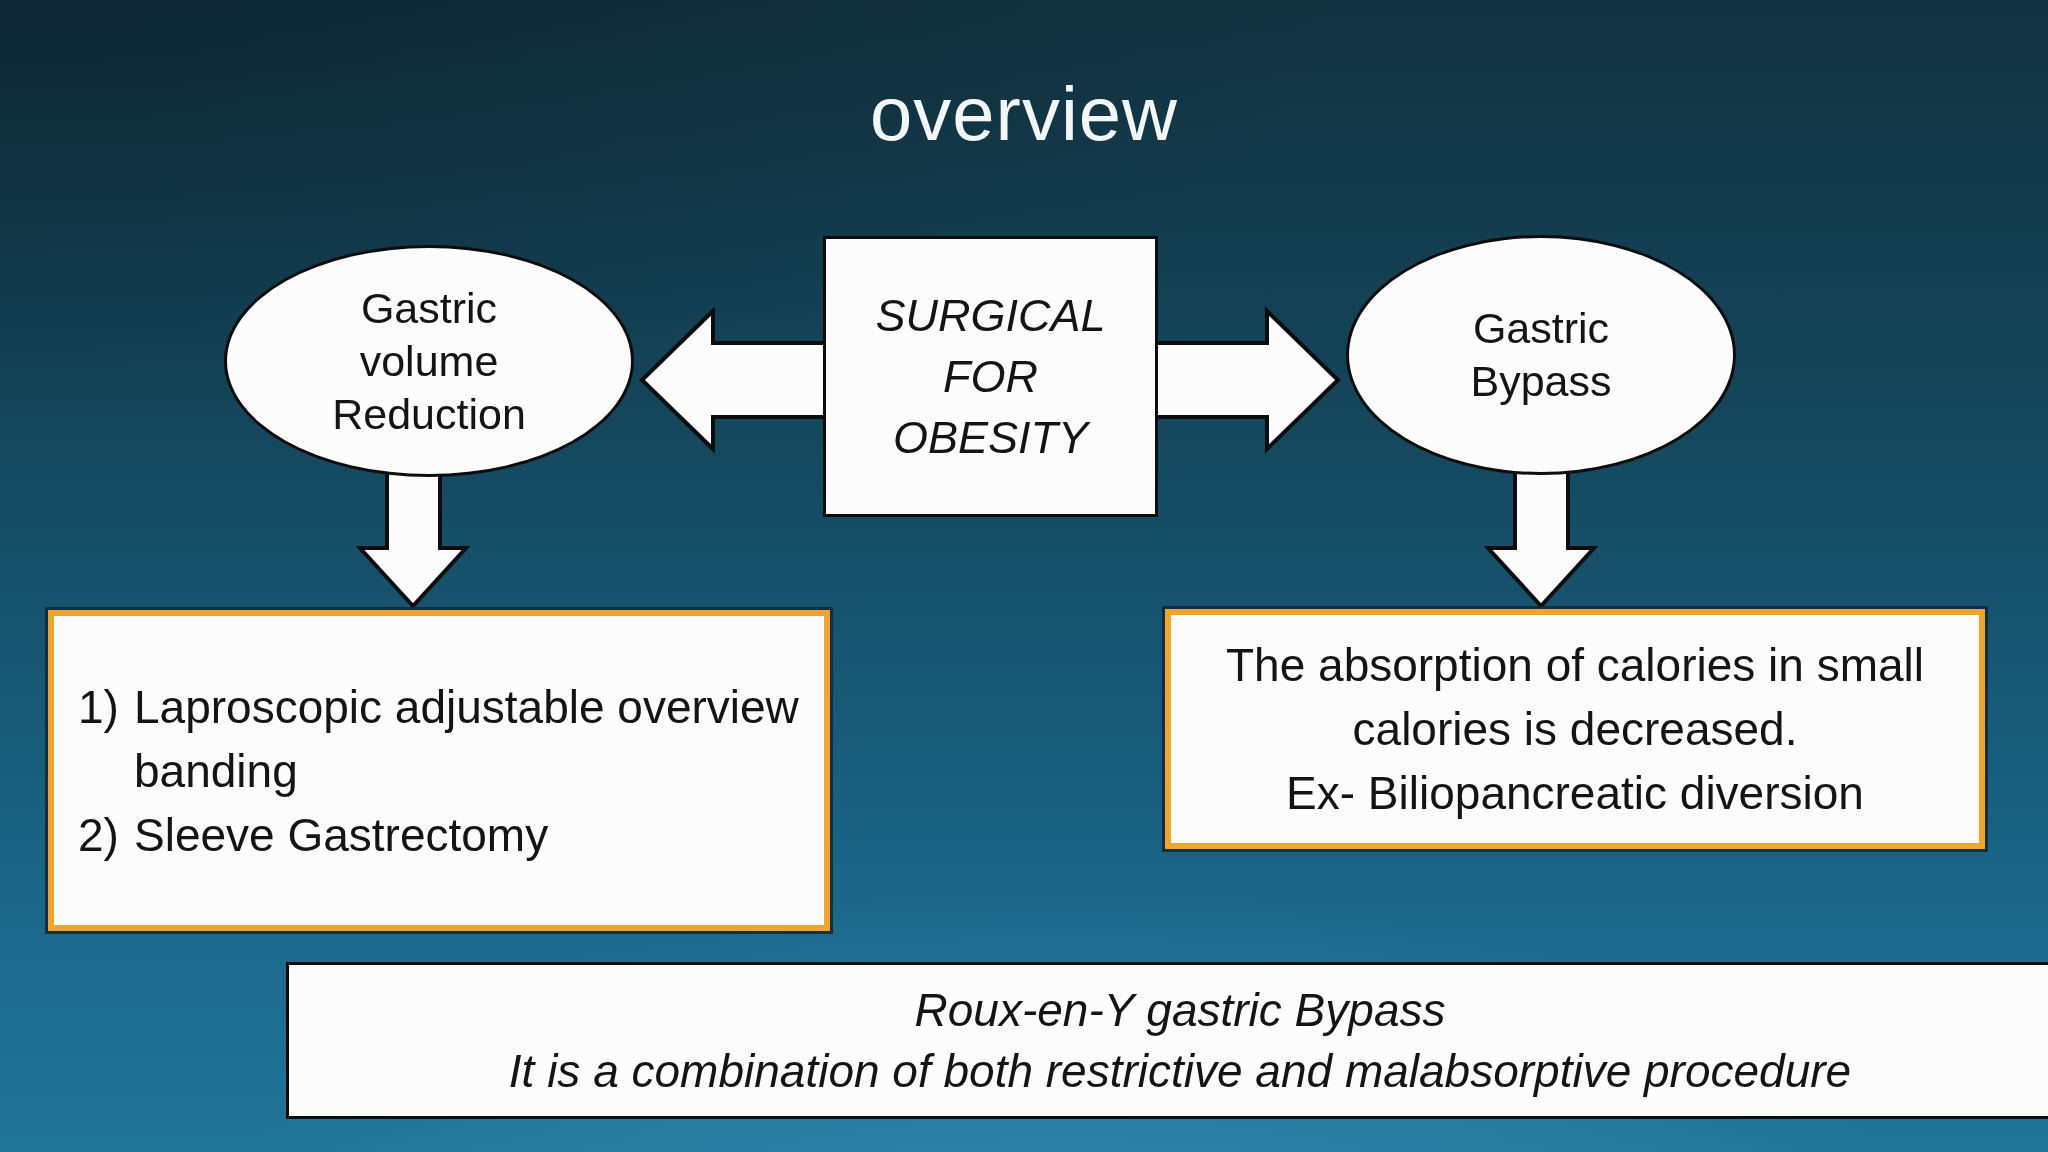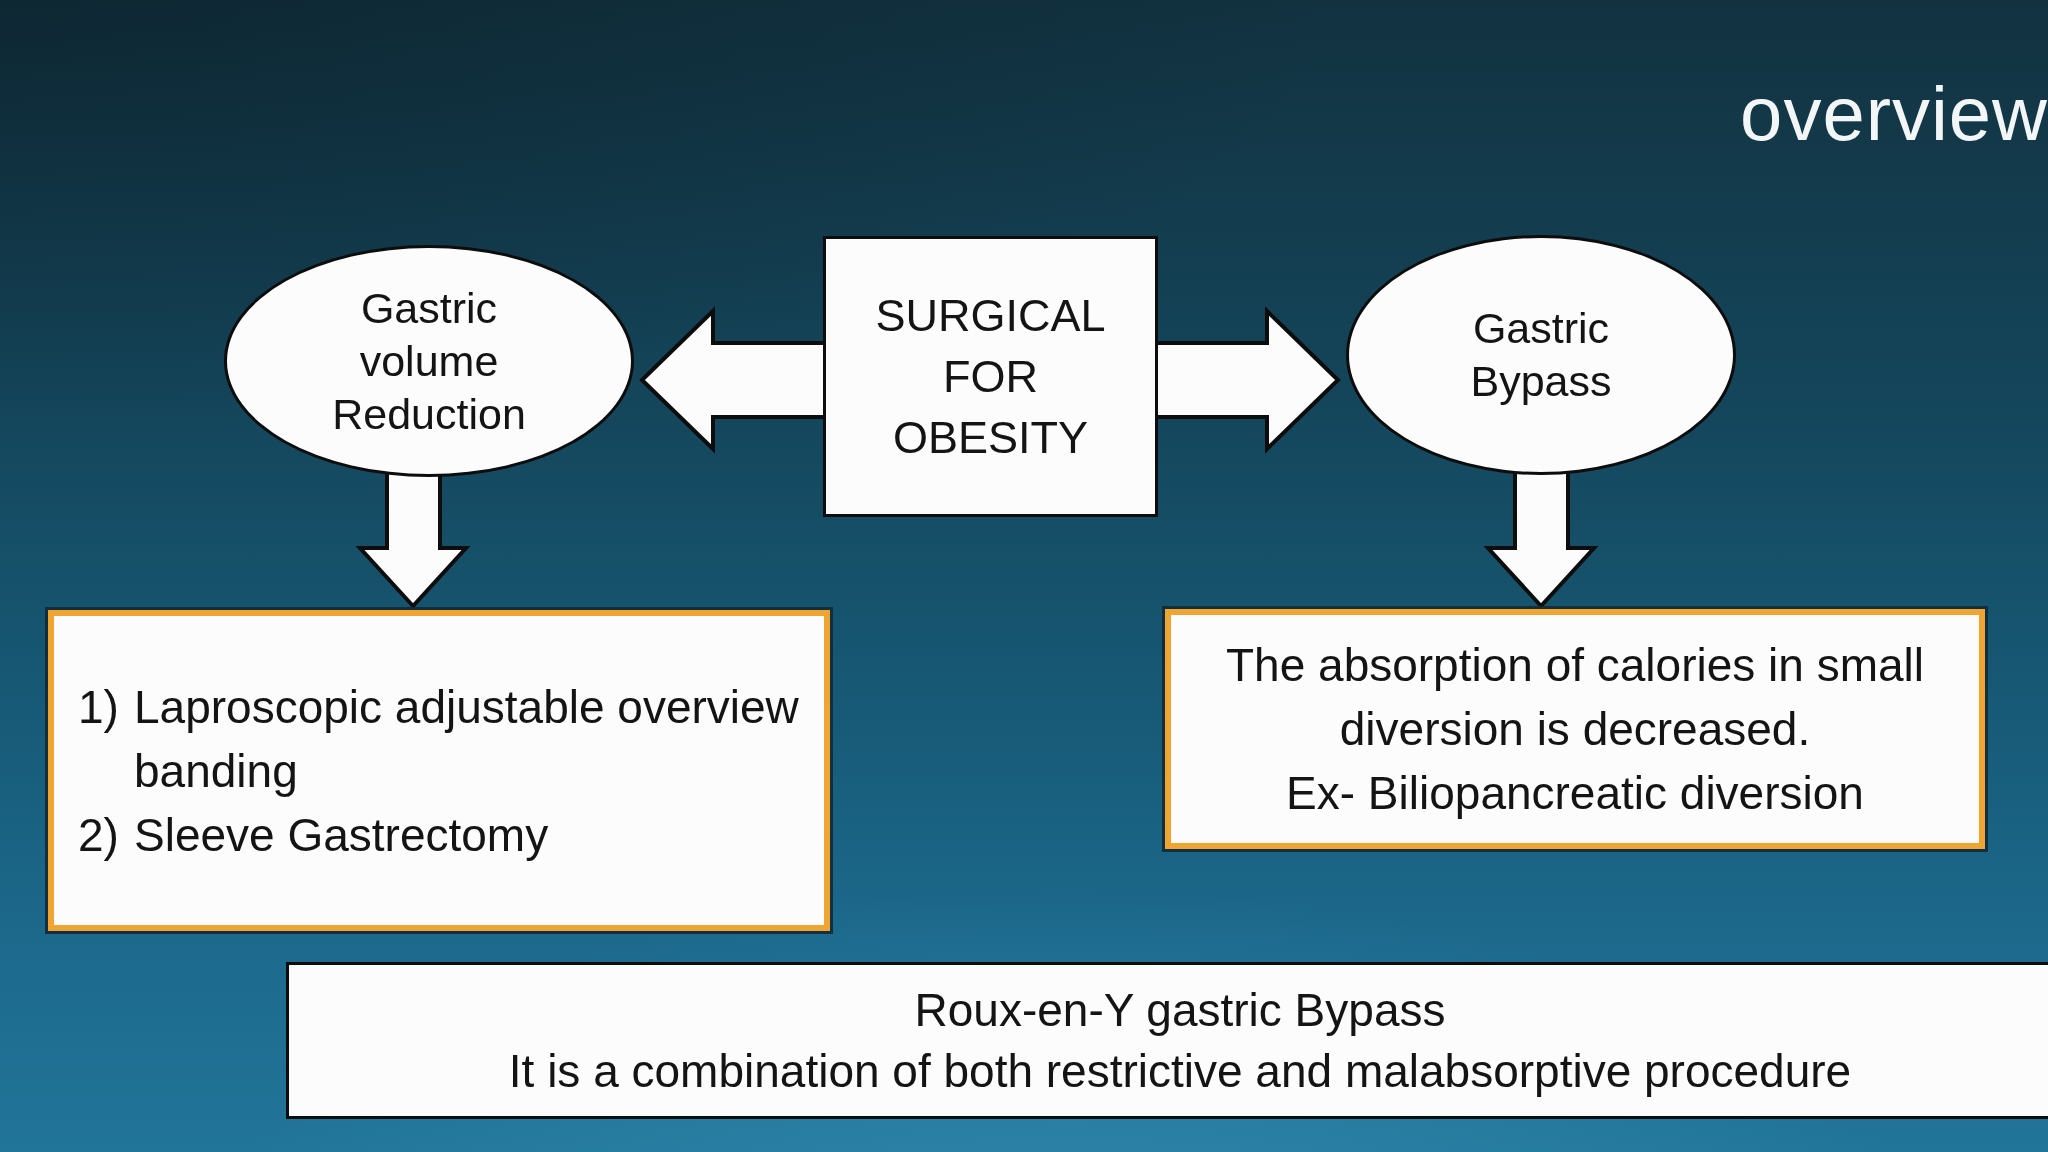--- a/index.html
+++ b/index.html
@@ -15,35 +15,35 @@
   }
   .arrow-layer{position:absolute;left:0;top:0;width:2048px;height:1152px;}
   .arrow-layer polygon{
     fill:var(--shape-fill,#fcfcfc);
     stroke:var(--shape-border,#0d0d0d);
     stroke-width:4;
     stroke-linejoin:miter;
   }
   .title{
     position:absolute;left:0;right:0;top:72px;
-    text-align:right;
+    text-align:center;
     font-size:76px;line-height:1.1;
     color:var(--title-color,#f3f6f7);
     letter-spacing:1px;
   }
   .shape{
     position:absolute;
     background:var(--shape-fill,#fcfcfc);
     color:#141414;
     display:flex;flex-direction:column;
     align-items:center;justify-content:center;
     text-align:center;
     box-sizing:border-box;
   }
-  .rect{border:3px solid var(--shape-border,#0d0d0d);}
+  .rect{border:3px solid var(--shape-border,#0d0d0d);font-style:italic;}
   .ellipse{border:3px solid var(--shape-border,#0d0d0d);border-radius:50%;align-items:center;}
   .gold{
     border:6px solid var(--accent-border,#f0a431);
     box-shadow:0 0 0 3px rgba(17,42,56,.9);
   }
   .center-box{left:823px;top:236px;width:335px;height:281px;font-size:45px;line-height:61px;}
   .left-ellipse{left:224px;top:245px;width:410px;height:232px;font-size:43px;line-height:53px;}
   .right-ellipse{left:1346px;top:235px;width:390px;height:240px;font-size:43px;line-height:53px;}
   .left-gold-box{left:48px;top:610px;width:782px;height:321px;align-items:flex-start;justify-content:center;text-align:left;padding:10px 10px 10px 24px;font-size:46px;line-height:64px;}
   .right-gold-box{left:1165px;top:609px;width:820px;height:240px;font-size:46px;line-height:64px;padding:2px;}
@@ -94,21 +94,21 @@
     <div class="list-item">
       <span class="list-num">2)</span>
       <span>
         <span class="line">Sleeve Gastrectomy</span>
       </span>
     </div>
   </div>
 
   <div class="shape gold right-gold-box">
     <span class="line">The absorption of calories in small</span>
-    <span class="line">diversion is decreased.</span>
+    <span class="line">calories is decreased.</span>
     <span class="line">Ex- Biliopancreatic diversion</span>
   </div>
 
   <div class="shape rect bottom-box">
     <span class="line">Roux-en-Y gastric Bypass</span>
     <span class="line">It is a combination of both restrictive and malabsorptive procedure</span>
   </div>
 
 </div>
 

